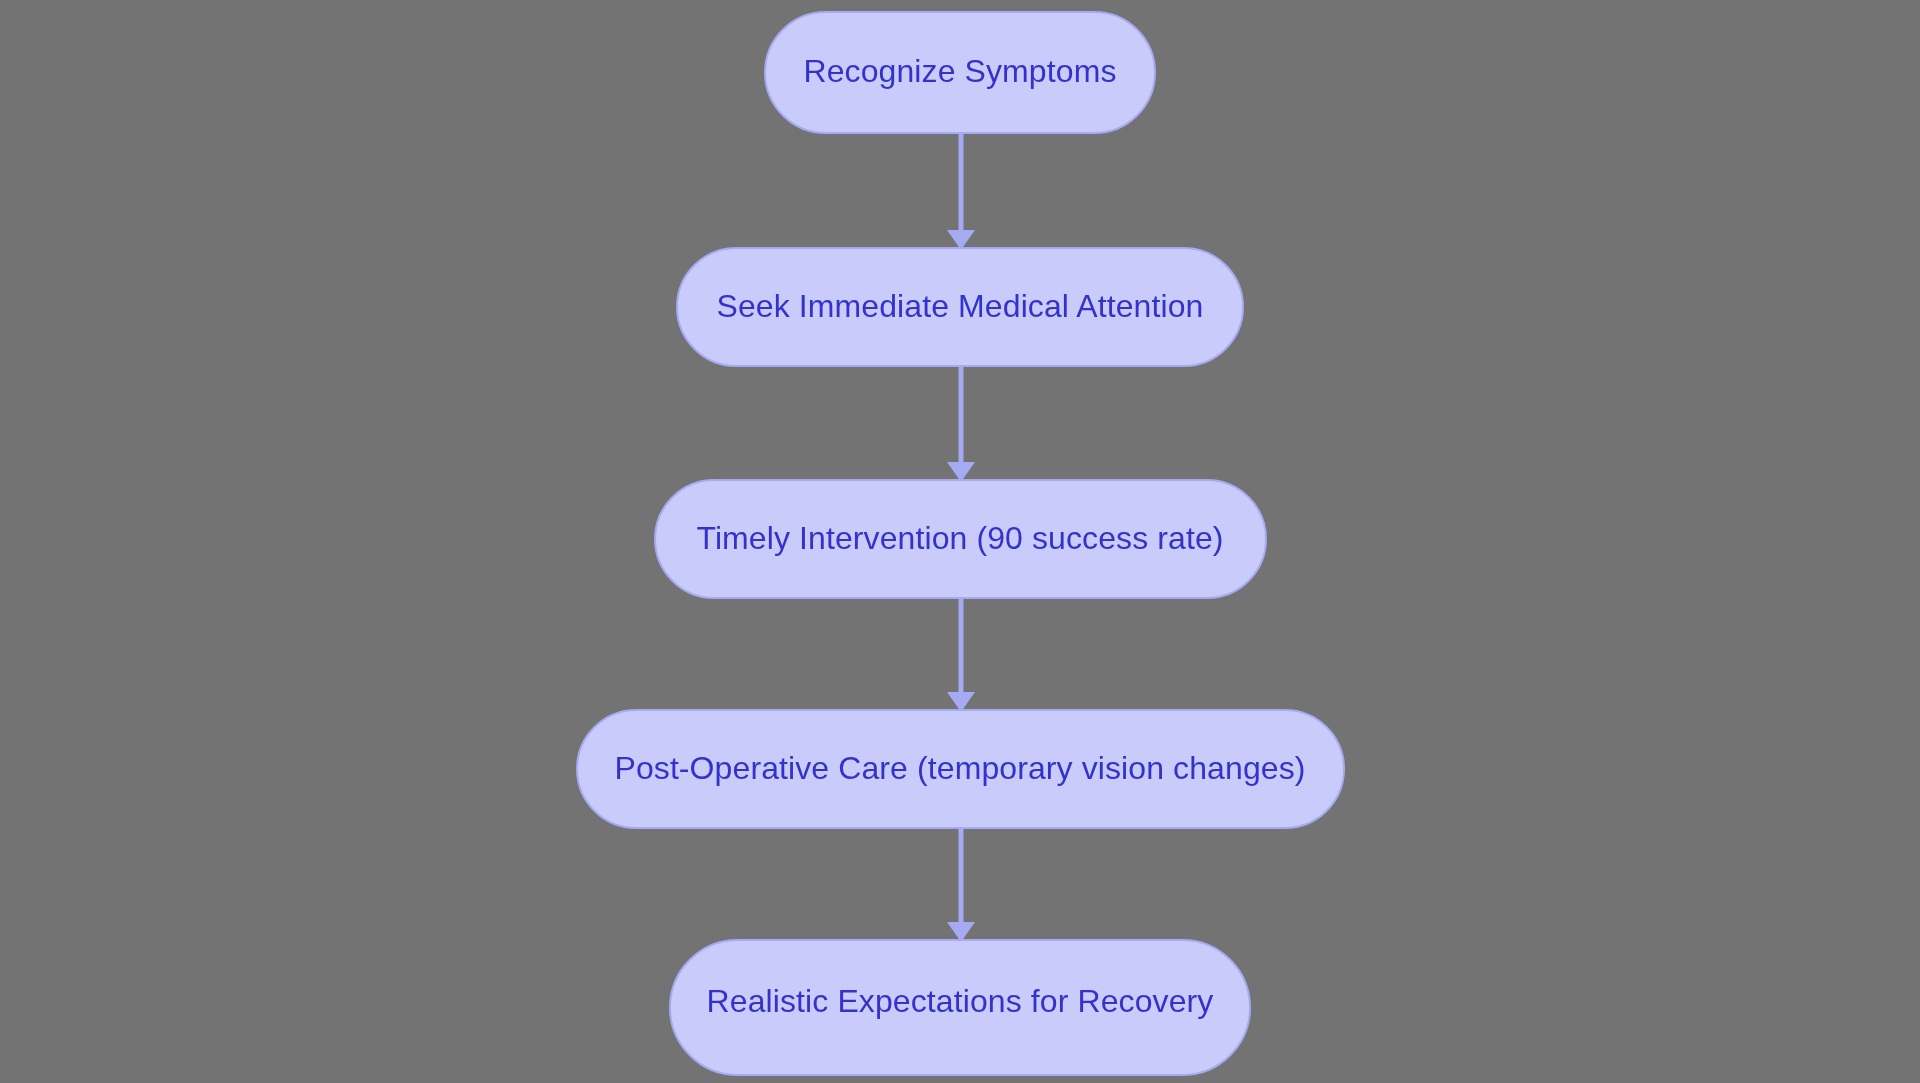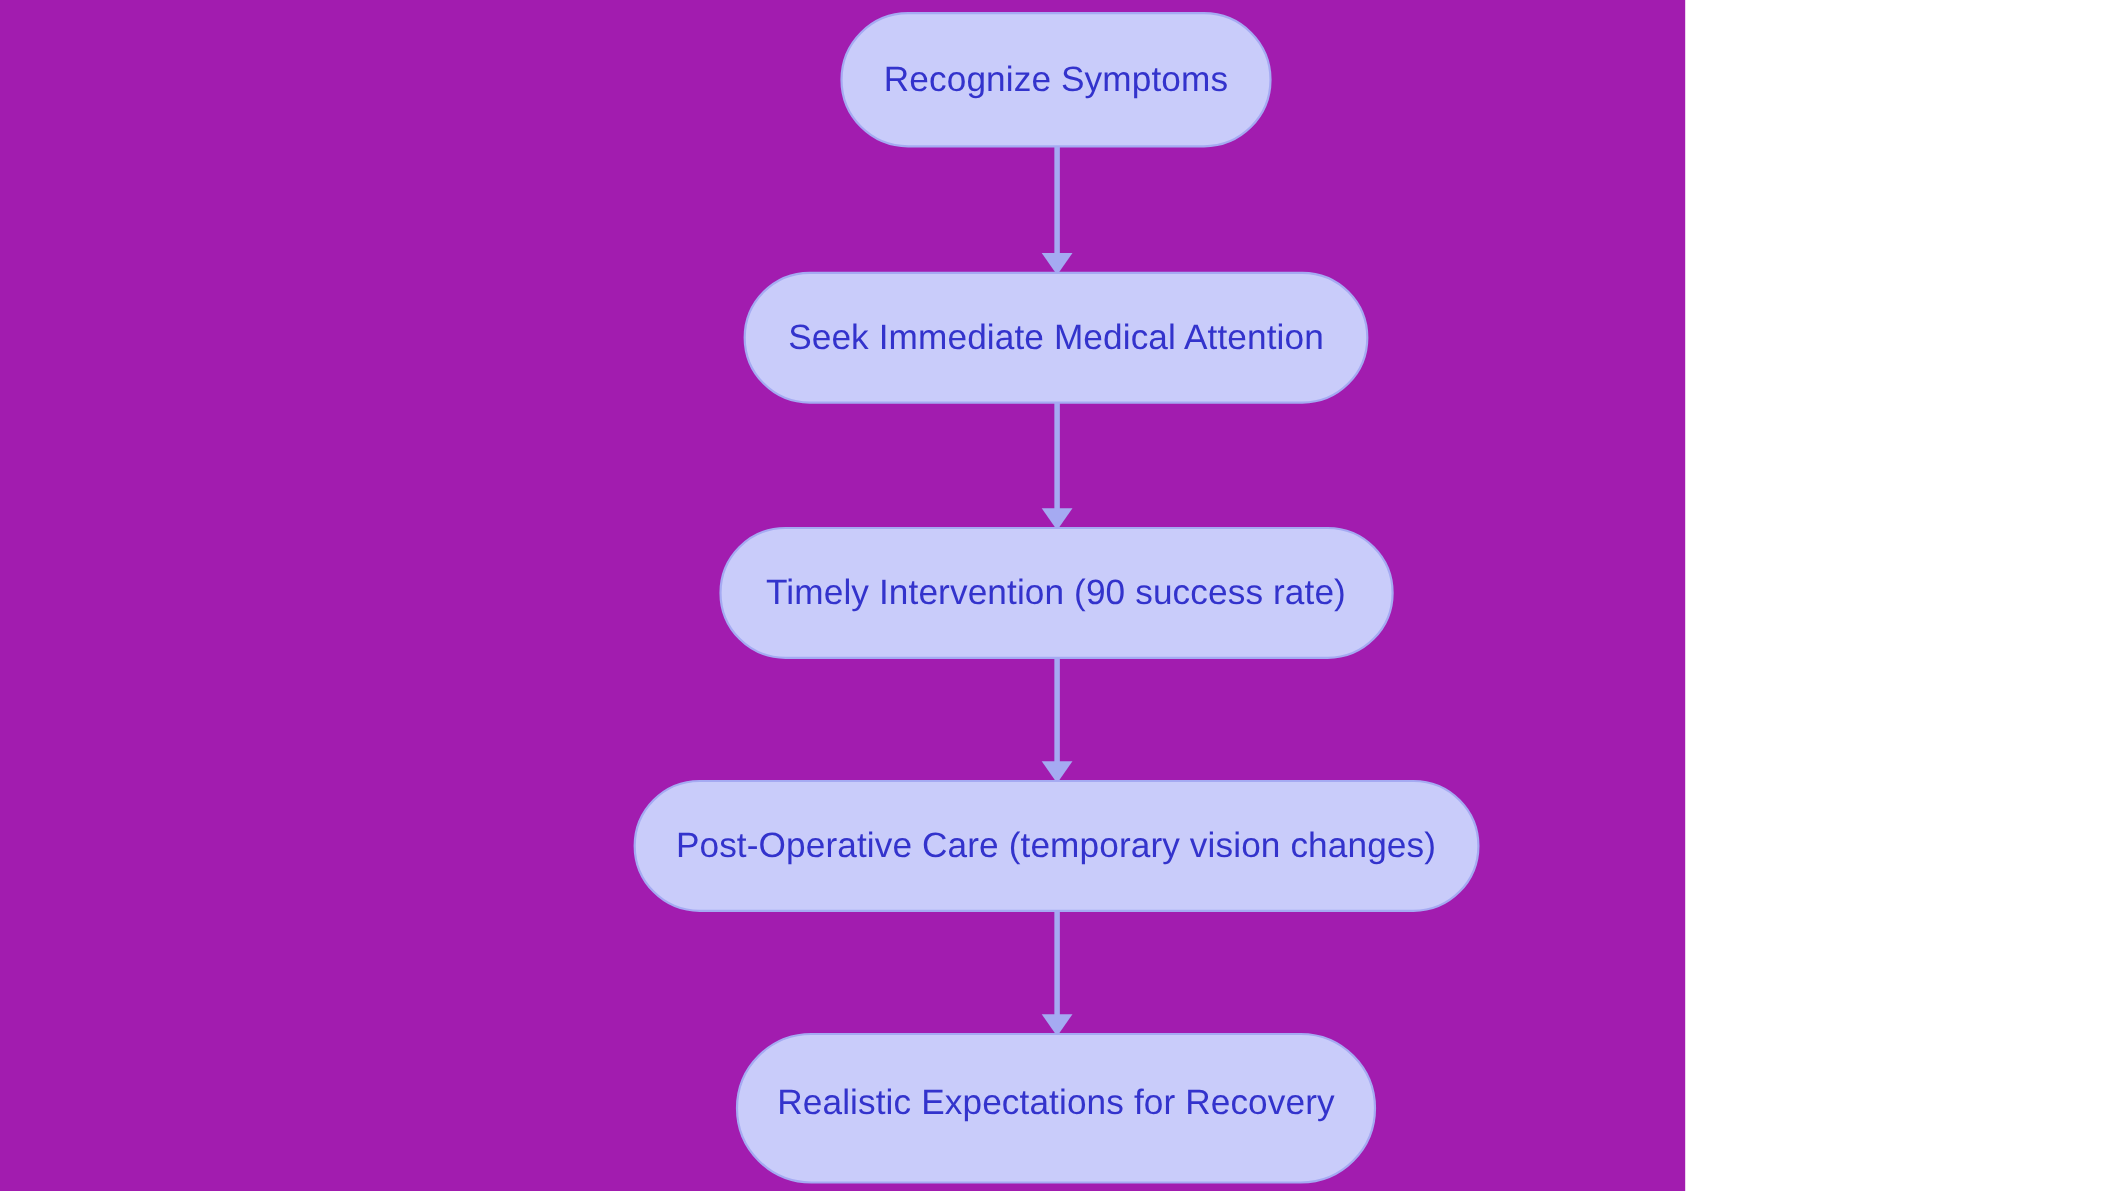--- a/index.html
+++ b/index.html
@@ -6,23 +6,23 @@
   html, body {
     margin: 0;
     padding: 0;
     background: #ffffff;
   }
   body {
     font-family: "Liberation Sans", "DejaVu Sans", sans-serif;
   }
   #canvas {
     position: relative;
-    width: 1532px;
+    width: 1920px;
     height: 1083px;
-    background: #a21caf;
+    background: #737373;
     overflow: hidden;
   }
   #flow-svg {
     position: absolute;
     left: 0;
     top: 0;
     width: 1920px;
     height: 1083px;
   }
   .node-shape {

